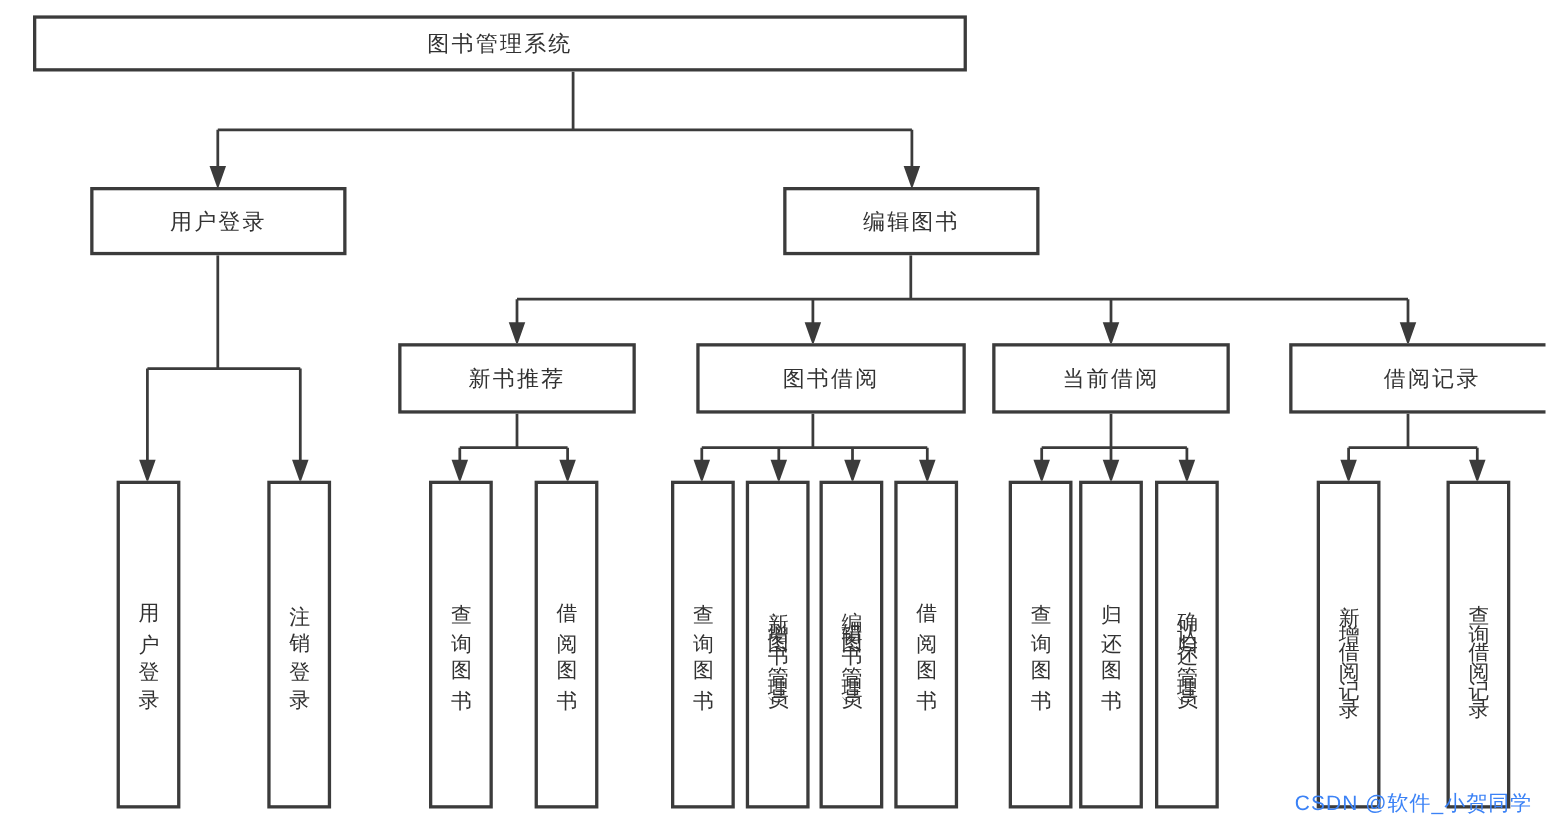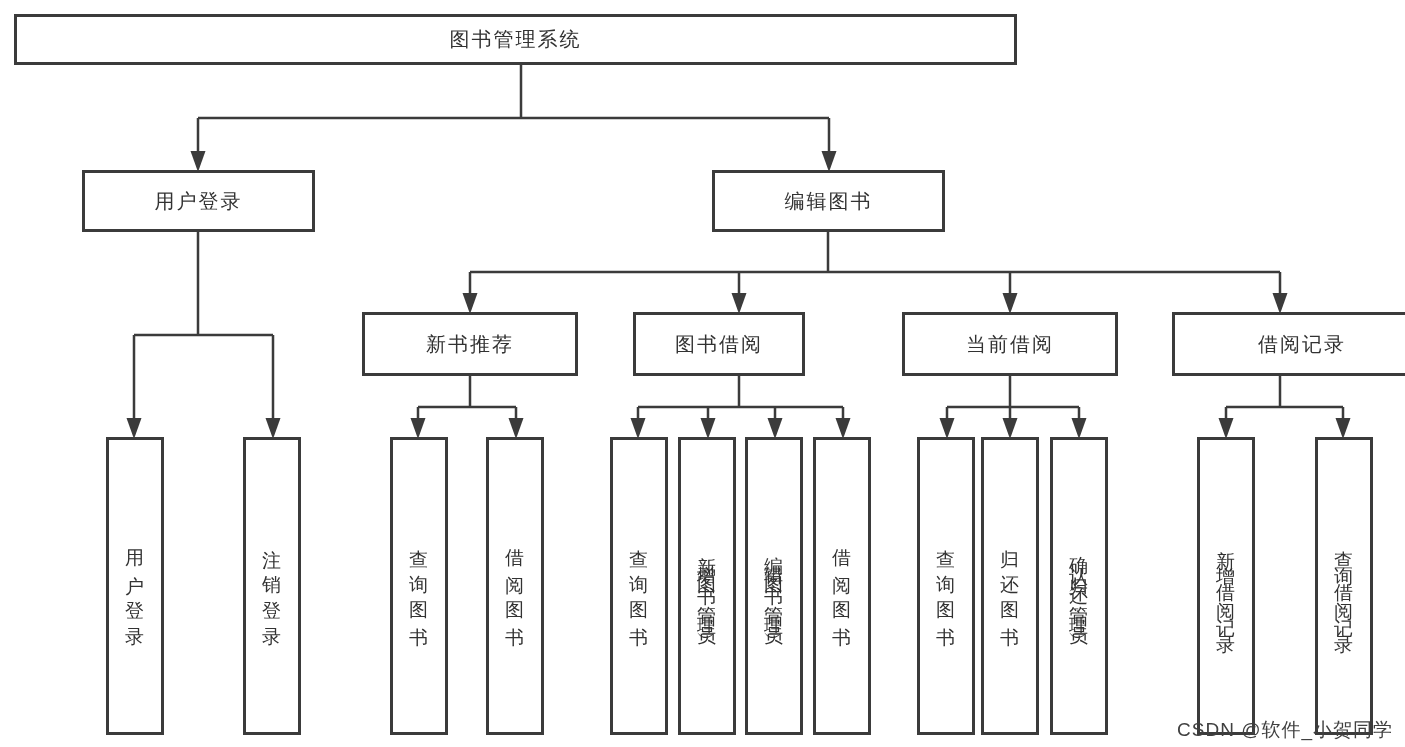--- a/index.html
+++ b/index.html
@@ -7,44 +7,44 @@
     width:1405px;height:747px;position:relative;background:#ffffff;
     font-family:"Liberation Sans",sans-serif;color:#323232;overflow:hidden;
   }
   #connectors{position:absolute;left:0;top:0;z-index:1;}
   .node{
     position:absolute;z-index:2;background:#ffffff;
     border:3px solid #3b3b3b;box-sizing:border-box;
     display:flex;align-items:center;justify-content:center;
   }
   .h-label{font-size:20px;letter-spacing:2px;white-space:nowrap;}
-  .root-box{left:14px;top:14px;width:1003px;height:51px;}
+  .root-box{left:30px;top:14px;width:849px;height:51px;}
   .l2-user{left:82px;top:170px;width:233px;height:62px;}
   .l2-book{left:712px;top:170px;width:233px;height:62px;}
   .l3{top:312px;height:64px;}
   .l3-newbook{left:362px;width:216px;}
-  .l3-borrow{left:633px;width:172px;}
+  .l3-borrow{left:633px;width:245px;}
   .l3-current{left:902px;width:216px;justify-content:center;}
   .l3-records{left:1172px;width:260px;}
   .leaf{top:437px;width:58px;height:298px;}
   .vtext{
     writing-mode:vertical-rl;text-orientation:mixed;
     font-size:19px;line-height:1;white-space:nowrap;
   }
   .v-short{letter-spacing:26px;}
   .v-med{letter-spacing:17px;}
   .v-long{letter-spacing:10px;}
   .lf1{left:106px;}  .lf2{left:243px;}
   .lf3{left:390px;}  .lf4{left:486px;}
   .lf5{left:610px;}  .lf6{left:678px;}  .lf7{left:745px;}  .lf8{left:813px;}
   .lf9{left:917px;}  .lf10{left:981px;} .lf11{left:1050px;}
   .lf12{left:1197px;}.lf13{left:1315px;}
   .watermark{
     position:absolute;right:12px;bottom:4px;z-index:3;
-    font-size:19px;color:#404040;letter-spacing:1px;white-space:nowrap;
+    font-size:19px;color:#3b82f6;letter-spacing:1px;white-space:nowrap;
   }
   svg line, svg path{stroke:#3b3b3b;stroke-width:2.5;fill:none;}
   svg polygon{fill:#3b3b3b;stroke:none;}
 </style>
 </head>
 <body>
 
 <svg id="connectors" width="1405" height="747" viewBox="0 0 1405 747" xmlns="http://www.w3.org/2000/svg">
 
   <path d="M521 65 V118 M198 118 H829 M198 118 V152 M829 118 V152"></path>

